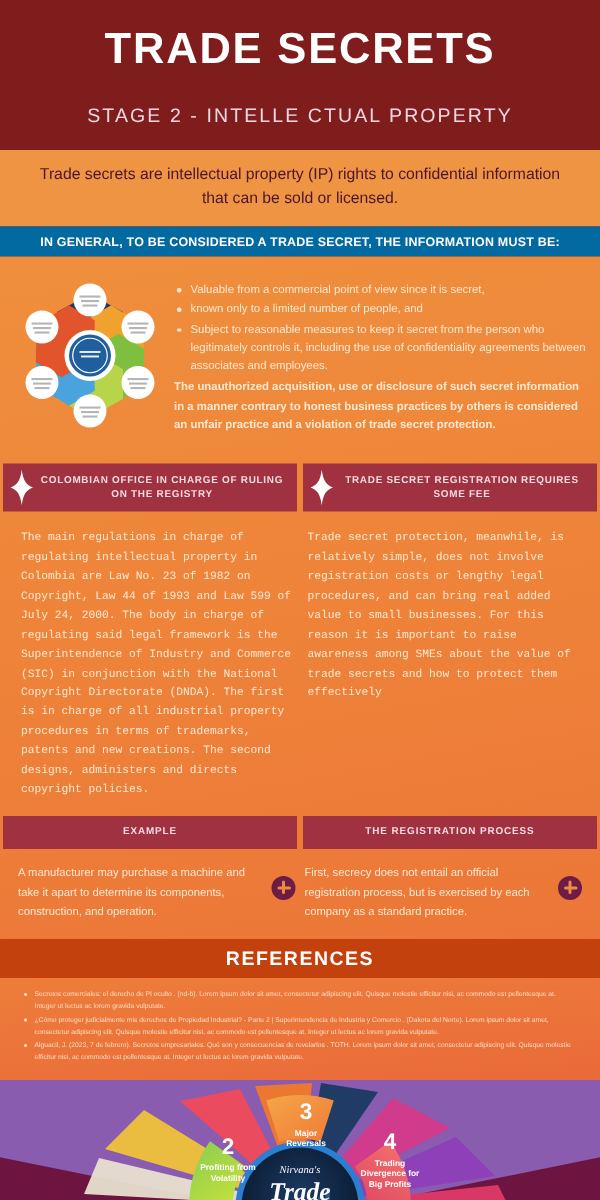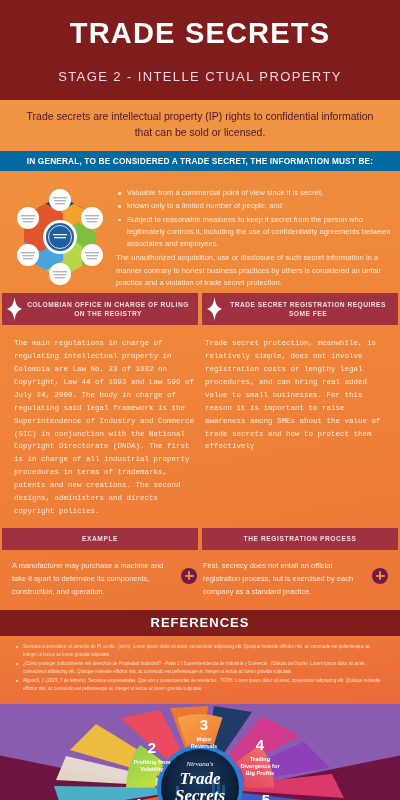--- a/index.html
+++ b/index.html
@@ -55,21 +55,21 @@
     font-weight: bold;
     letter-spacing: 0.15px;
   }
 
   
   .orange-body {
     background: linear-gradient(170deg, #ef8f3d 0%, #ee8239 55%, #ec7638 100%);
     padding: 8px 0 0;
   }
 
-  .general-row { display: flex; padding: 6px 8px 4px; }
+  .general-row { display: flex; padding: 6px 8px 20px; }
   .flower-wrap { width: 104px; flex: 0 0 104px; display: flex; align-items: center; justify-content: center; }
   .bullets-wrap { flex: 1; padding-left: 4px; padding-top: 2px; }
   ul.bullets { list-style: none; }
   ul.bullets li {
     position: relative;
     color: #fde8d2;
     font-size: 7.6px;
     line-height: 1.62;
     padding-left: 11px;
     margin-bottom: 1px;
@@ -78,20 +78,21 @@
     content: "";
     position: absolute; left: 2px; top: 5px;
     width: 2.6px; height: 2.6px; border-radius: 50%;
     background: #fde8d2;
   }
   .para-after {
     color: #fde8d2;
     font-size: 7.6px;
     line-height: 1.62;
     margin-top: 2px;
+    font-weight: bold;
   }
 
   
   .hdr-row { display: flex; gap: 4px; padding: 0 2px; }
   .hdr-cell {
     flex: 1;
     background: #a03141;
     display: flex; align-items: center;
     min-height: 30px;
     padding: 4px 6px 4px 2px;
@@ -134,21 +135,21 @@
     flex: 0 0 16px; width: 16px; height: 16px; border-radius: 50%;
     background: #6d1c45; position: relative; margin-top: 8px;
   }
   .plus-icon::before, .plus-icon::after {
     content: ""; position: absolute; background: #ef8b3c; border-radius: 1px;
   }
   .plus-icon::before { left: 3.5px; top: 7px; width: 9px; height: 2.4px; }
   .plus-icon::after { top: 3.5px; left: 7px; width: 2.4px; height: 9px; }
 
   
-  .ref-band { background: #7f1d1d; padding: 5px 4px 6px; text-align: center; }
+  .ref-band { background: #c2410c; padding: 5px 4px 6px; text-align: center; }
   .ref-title { color: #ffffff; font-size: 13px; font-weight: bold; letter-spacing: 1px; }
   .ref-body {
     background: linear-gradient(175deg, #ed7d39 0%, #ea6a3a 100%);
     padding: 7px 16px 10px 14px;
   }
   ul.ref-list { list-style: none; }
   ul.ref-list li {
     position: relative; padding-left: 9px;
     color: #fbdcc4; font-size: 4.5px; line-height: 1.65;
     margin-bottom: 2px;

